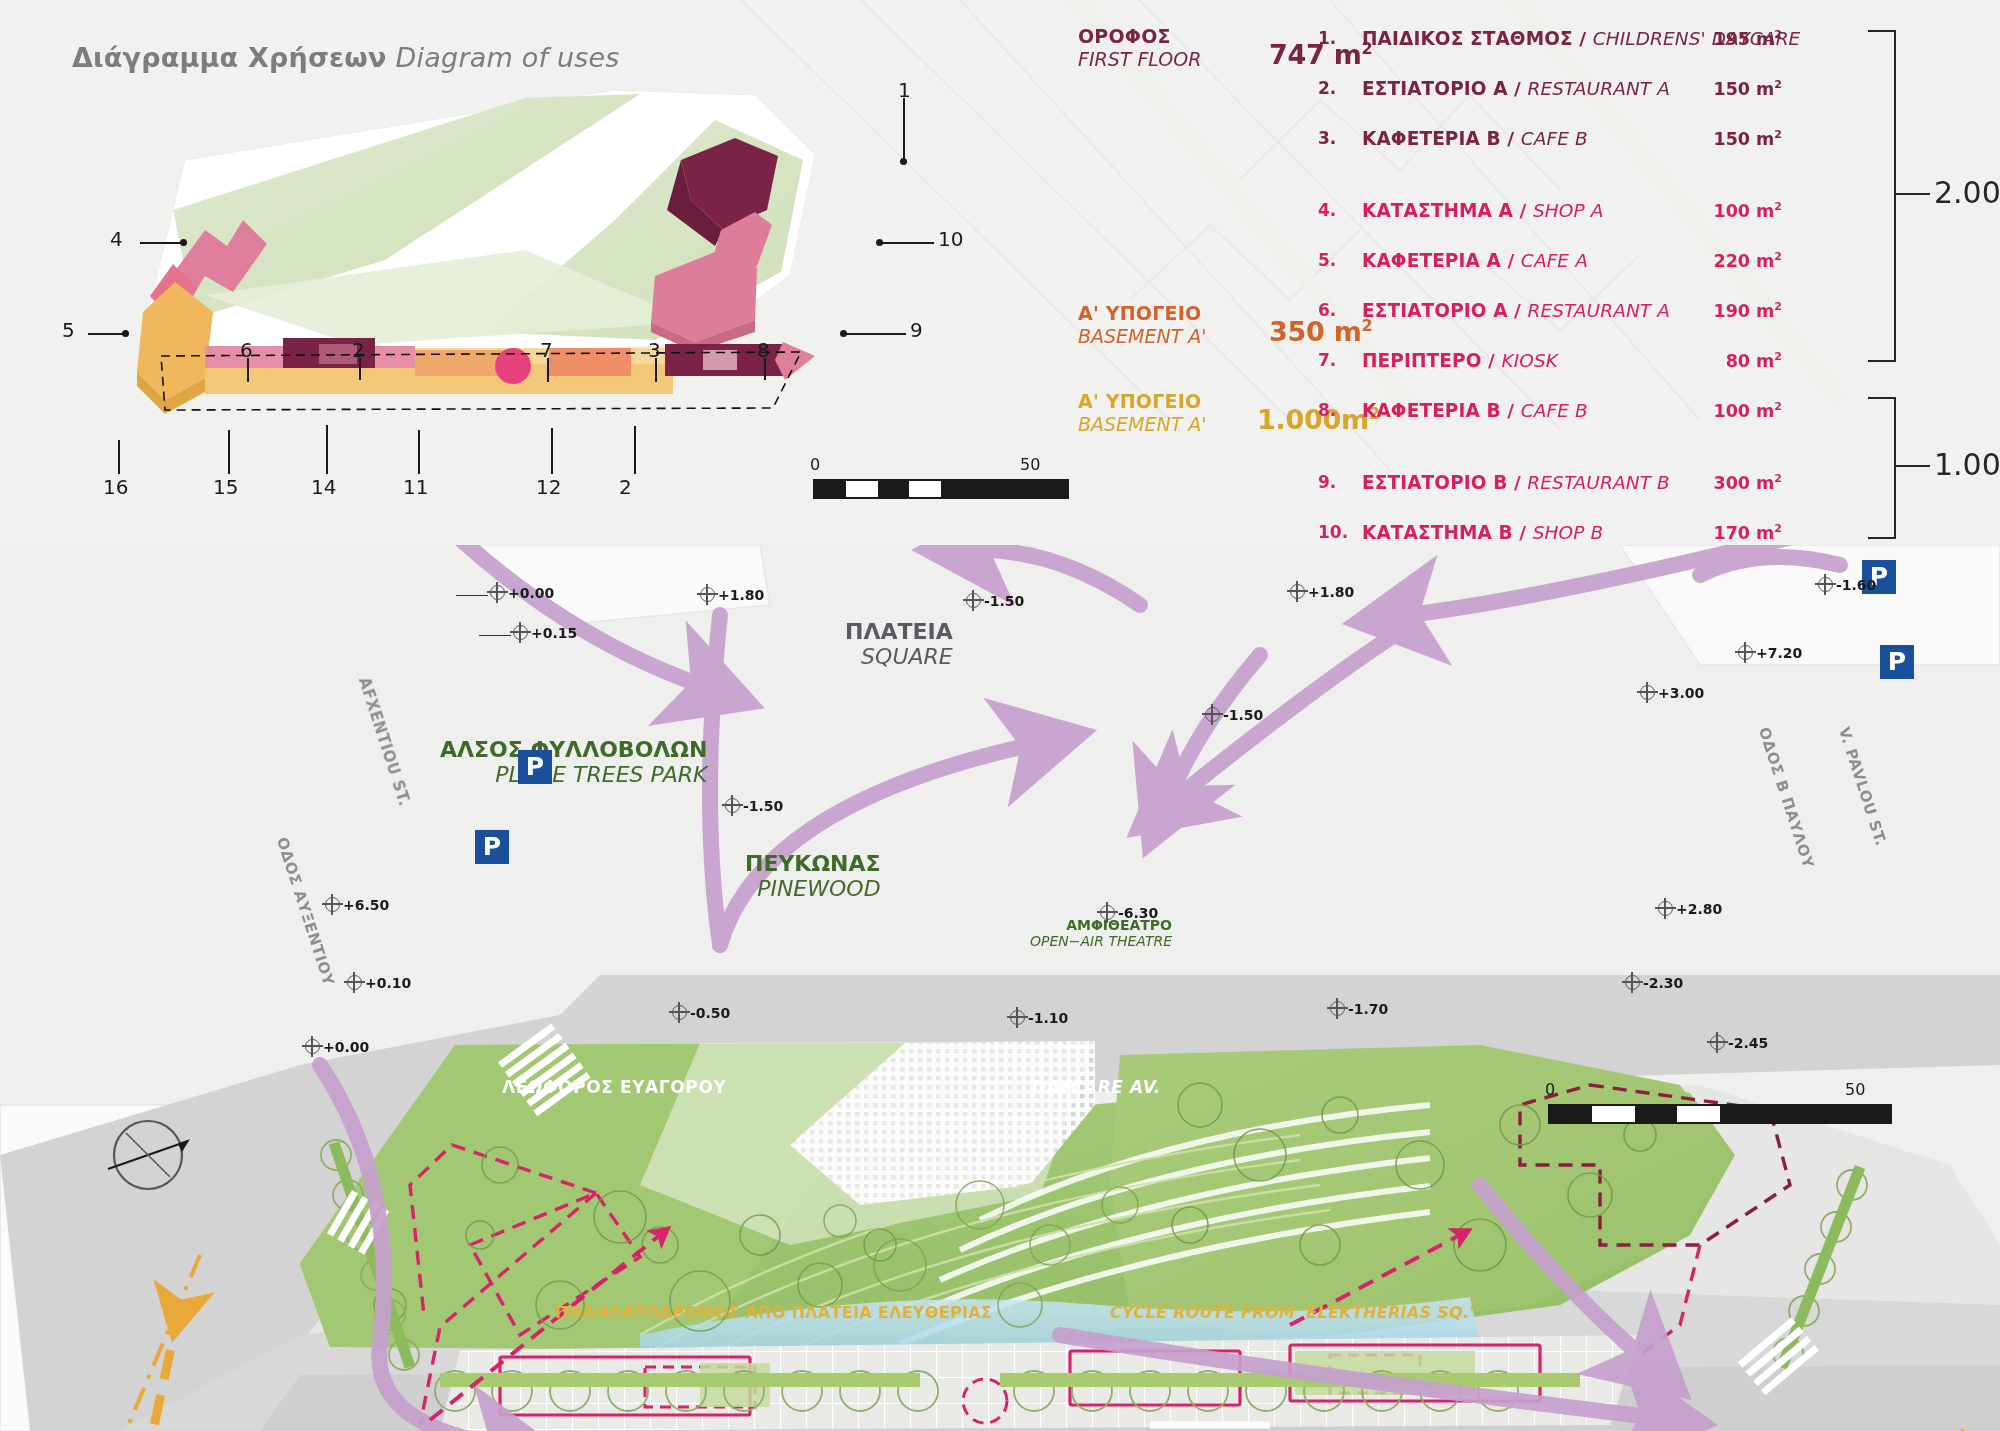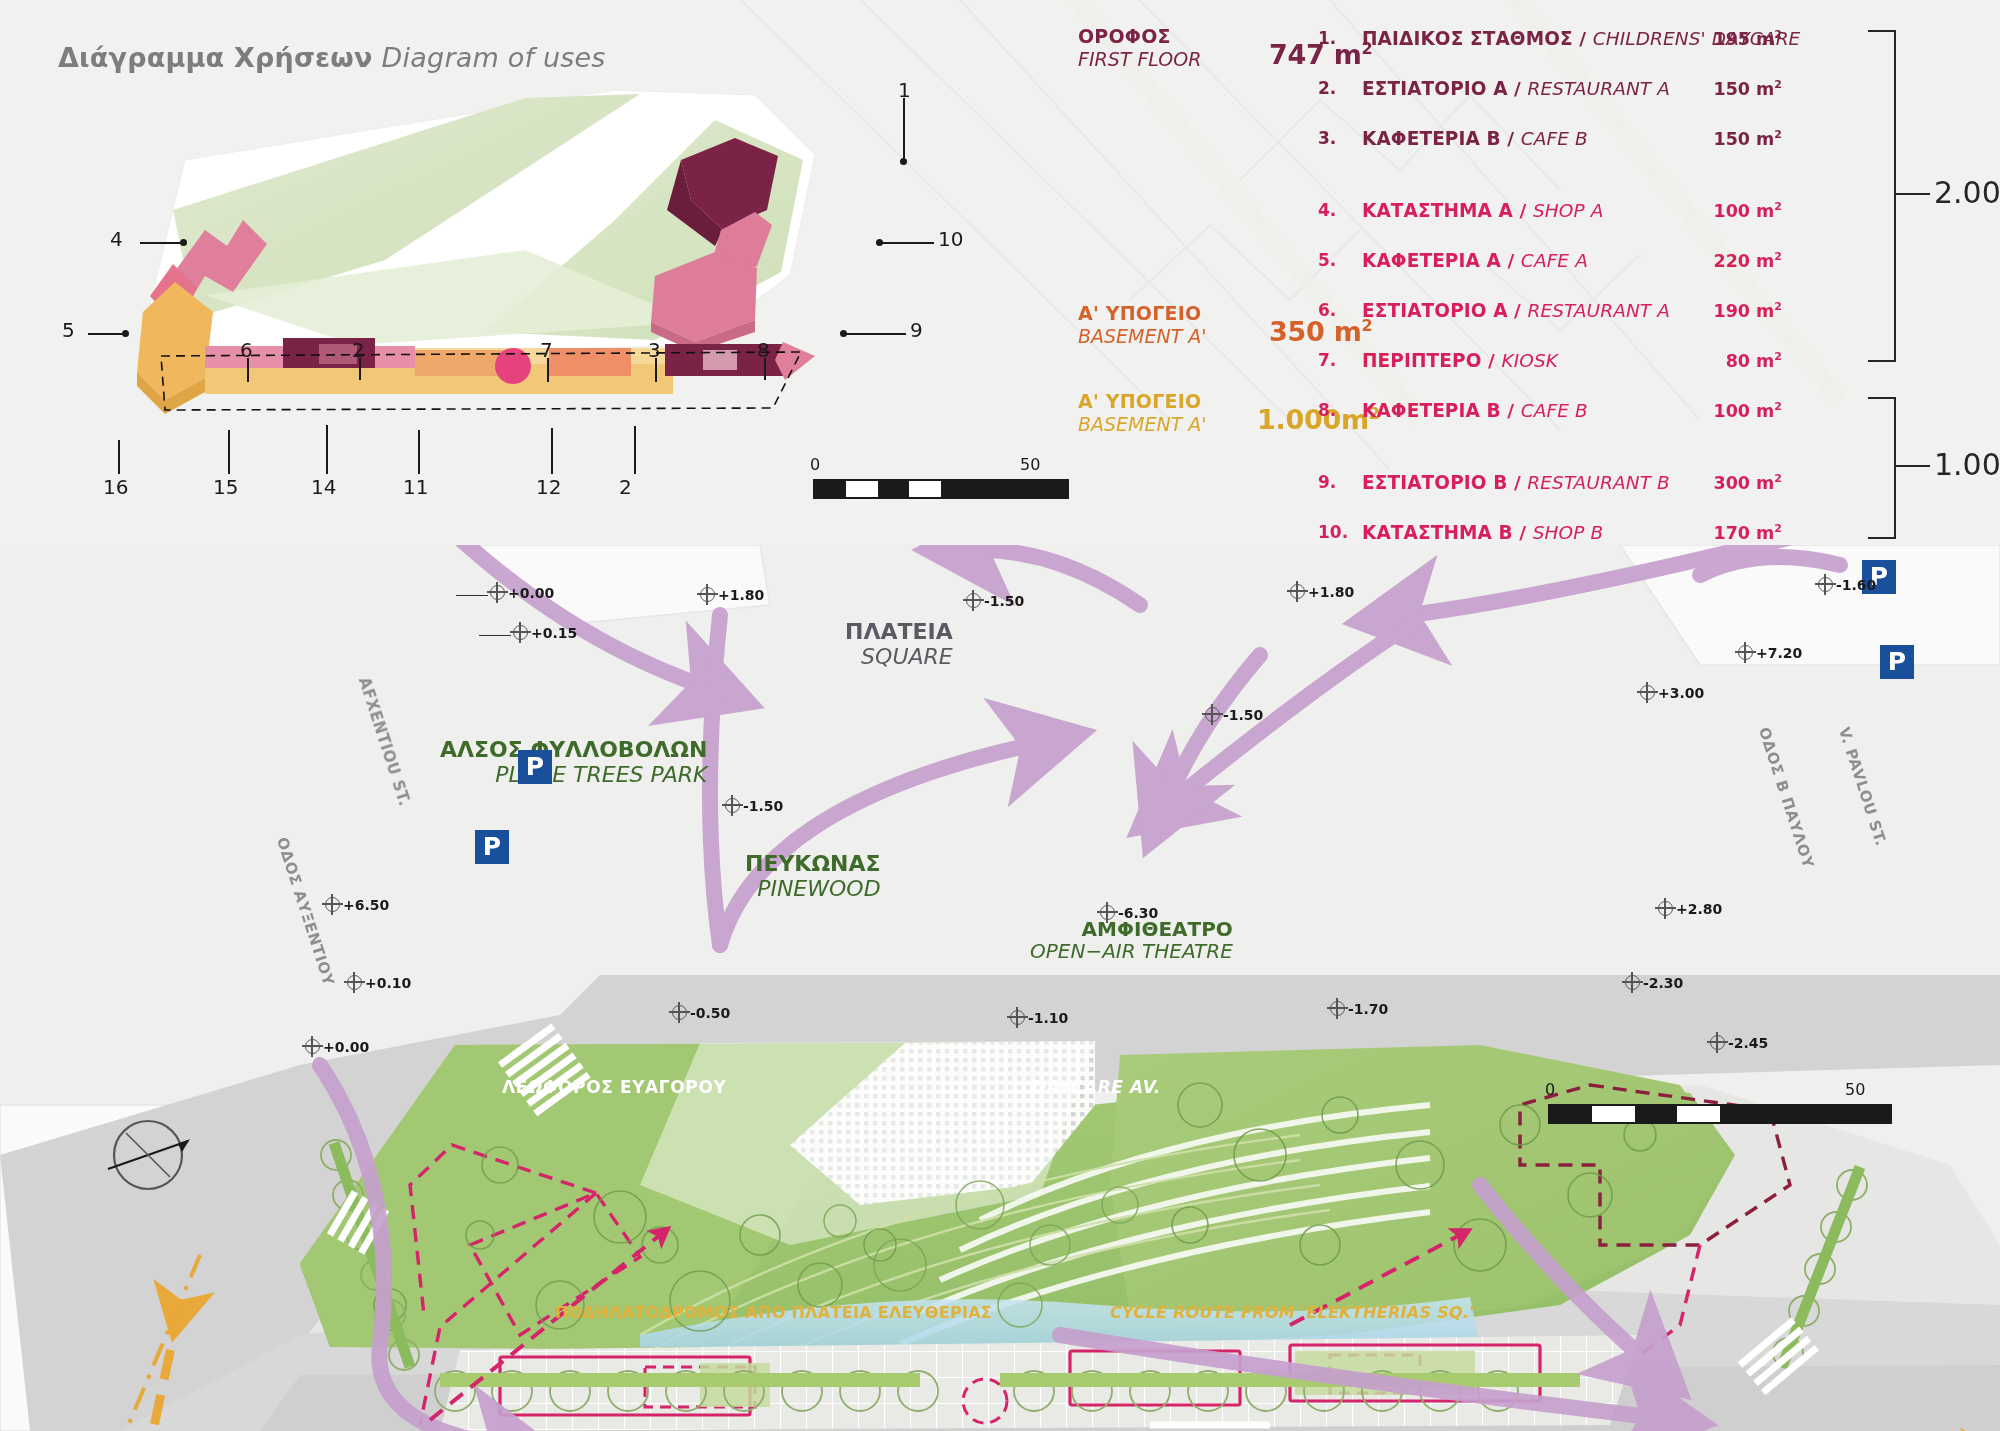--- a/index.html
+++ b/index.html
@@ -3,21 +3,21 @@
 <meta charset="utf-8">
 <style>
   html,body{margin:0;padding:0;background:#f0f0ee;}
   body{font-family:"DejaVu Sans","Liberation Sans",sans-serif;}
   #page{position:relative;width:2000px;height:1431px;overflow:hidden;background:#efefed;}
 
   
   #top-panel{position:absolute;left:0;top:0;width:2000px;height:545px;background:#f1f1ef;overflow:hidden;}
   .tp-watermark{position:absolute;opacity:.55;}
 
-  #diagram-title{position:absolute;left:58px;top:24px;font-size:27px;color:#7d7d7d;letter-spacing:.2px;white-space:nowrap;}
+  #diagram-title{position:absolute;left:72px;top:24px;font-size:27px;color:#7d7d7d;letter-spacing:.2px;white-space:nowrap;}
   #diagram-title .gr{font-weight:bold;}
   #diagram-title .en{font-style:italic;font-weight:normal;margin-left:9px;}
 
   
   .floor-block{position:absolute;white-space:nowrap;}
   .floor-names{display:inline-block;vertical-align:top;width:152px;font-size:19px;line-height:23px;}
   .floor-names .gr{font-weight:bold;letter-spacing:.2px;}
   .floor-names .en{font-style:italic;}
   .floor-area{display:inline-block;vertical-align:top;font-size:27px;font-weight:bold;letter-spacing:-.3px;}
   .floor-area sup{font-size:16px;}
@@ -595,21 +595,21 @@
     <div class="map-label lbl-green" style="left:440px;top:193px;font-size:22px;">
       <span class="gr">ΑΛΣΟΣ ΦΥΛΛΟΒΟΛΩΝ</span>
       <span class="en">PLANE TREES PARK</span>
     </div>
 
     <div class="map-label lbl-green" style="left:745px;top:307px;font-size:22px;">
       <span class="gr">ΠΕΥΚΩΝΑΣ</span>
       <span class="en">PINEWOOD</span>
     </div>
 
-    <div class="map-label lbl-green" style="left:1030px;top:373px;font-size:20px;">
+    <div class="map-label lbl-green" style="left:1030px;top:373px;font-size:14px;">
       <span class="gr">ΑΜΦΙΘΕΑΤΡΟ</span>
       <span class="en">OPEN−AIR THEATRE</span>
     </div>
 
 
     <div style="position:absolute;left:555px;top:1303px;transform:translateY(-545px);font-size:16px;font-weight:bold;color:#e0b23c;white-space:nowrap;letter-spacing:.3px;">ΠΟΔΗΛΑΤΟΔΡΟΜΟΣ ΑΠΟ ΠΛΑΤΕΙΑ ΕΛΕΥΘΕΡΙΑΣ</div>
     <div style="position:absolute;left:1110px;top:1303px;transform:translateY(-545px);font-size:16px;font-weight:bold;font-style:italic;color:#e0b23c;white-space:nowrap;letter-spacing:.3px;">CYCLE ROUTE FROM 'ELEKTHERIAS SQ.'</div>
 
     <div class="street" style="left:372px;top:130px;transform:rotate(72deg);transform-origin:left top;">AFXENTIOU ST.</div>
     <div class="street" style="left:290px;top:290px;transform:rotate(72deg);transform-origin:left top;">ΟΔΟΣ ΑΥΞΕΝΤΙΟΥ</div>

